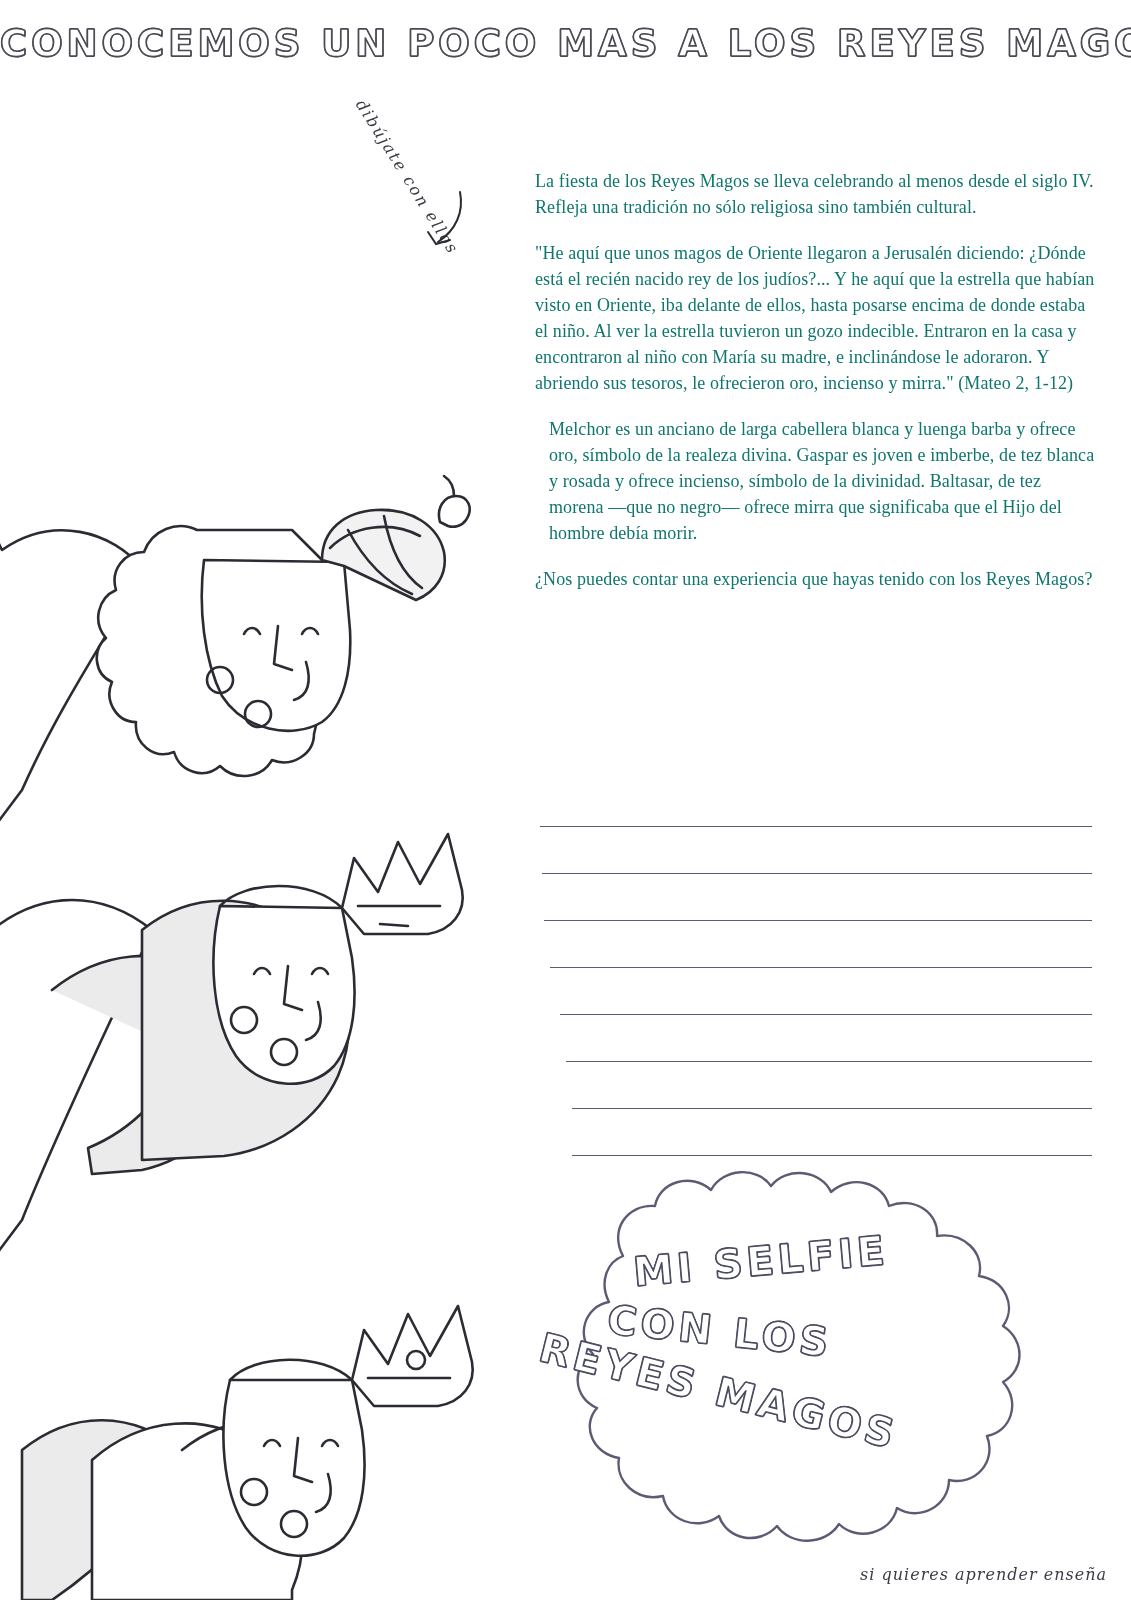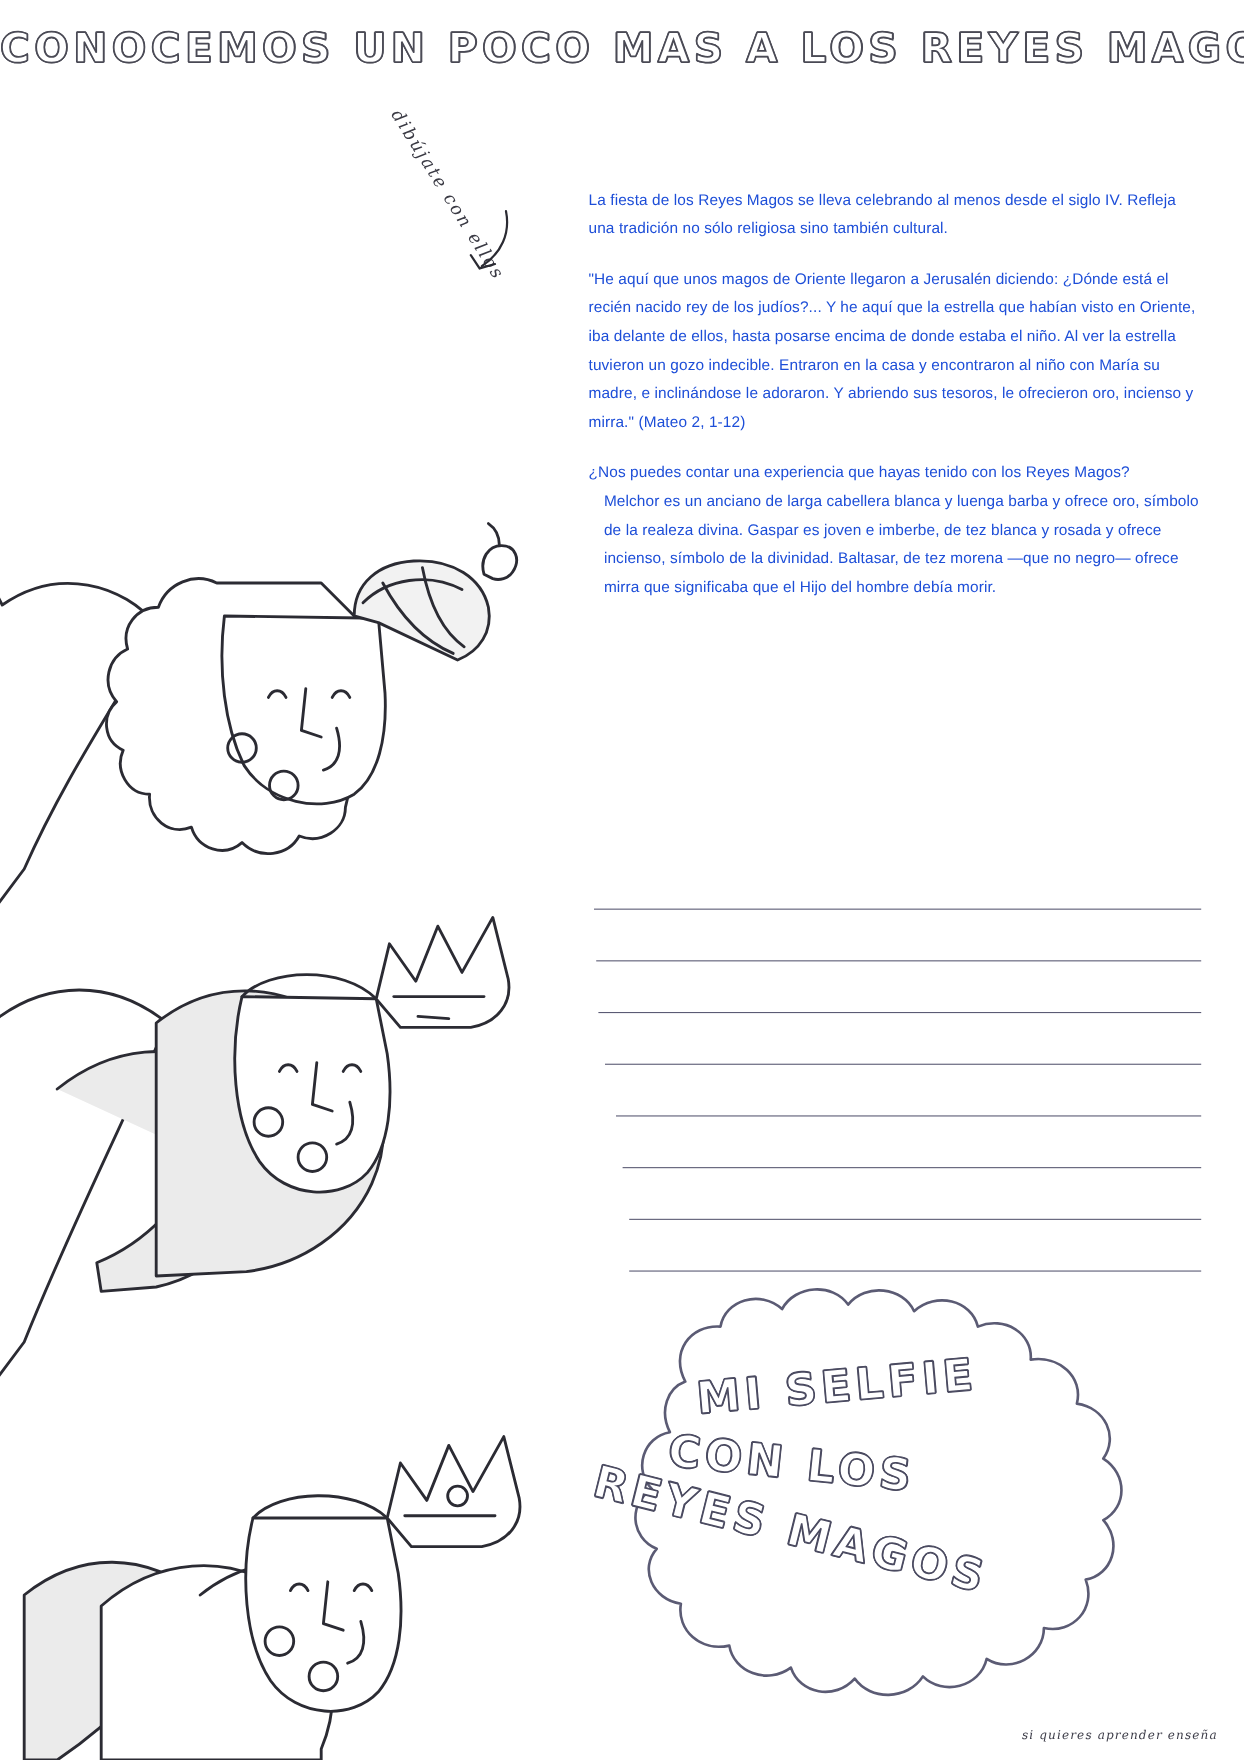--- a/index.html
+++ b/index.html
@@ -55,24 +55,24 @@
   }
 
   
   .textcol {
     position: absolute;
     left: 535px;
     top: 168px;
     width: 560px;
   }
   .para {
-    font-family: Liberation Sans, sans-serif;
-    font-size: 14px;
+    font-family: Liberation Serif, serif;
+    font-size: 18px;
     line-height: 26px;
-    color: #1d4ed8;
+    color: #0f766e;
     margin: 0 0 20px 0;
     letter-spacing: 0.1px;
   }
   .para.indent {
     margin-left: 14px;
   }
   .para.q {
     margin-top: 6px;
     margin-bottom: 0;
   }
@@ -139,21 +139,21 @@
   .cl2 { left: 102px; top: 148px; transform: rotate(6deg); }
   .cl3 { left: 30px;  top: 208px; transform: rotate(14deg); }
 
   
   .signature {
     position: absolute;
     right: 24px;
     bottom: 16px;
     font-family: "DejaVu Serif", serif;
     font-style: italic;
-    font-size: 11px;
+    font-size: 16px;
     letter-spacing: 1px;
     color: #3c3c48;
     white-space: nowrap;
   }
 </style>
 </head>
 <body>
 
 <div id="page">
 
@@ -243,22 +243,22 @@
   <svg style="position:absolute;left:398px;top:188px;width:80px;height:70px" viewBox="0 0 80 70" aria-hidden="true">
     <g fill="none" stroke="#2b2b33" stroke-width="2" stroke-linecap="round">
       <path d="M62 4 C66 24 58 42 40 54"></path>
       <path d="M30 44 L38 56 L52 52"></path>
     </g>
   </svg>
 
   <div class="textcol">
     <p class="para">La fiesta de los Reyes Magos se lleva celebrando al menos desde el siglo IV. Refleja una tradición no sólo religiosa sino también cultural.</p>
     <p class="para">"He aquí que unos magos de Oriente llegaron a Jerusalén diciendo: ¿Dónde está el recién nacido rey de los judíos?... Y he aquí que la estrella que habían visto en Oriente, iba delante de ellos, hasta posarse encima de donde estaba el niño. Al ver la estrella tuvieron un gozo indecible. Entraron en la casa y encontraron al niño con María su madre, e inclinándose le adoraron. Y abriendo sus tesoros, le ofrecieron oro, incienso y mirra." (Mateo 2, 1-12)</p>
+    <p class="para indent">Melchor es un anciano de larga cabellera blanca y luenga barba y ofrece oro, símbolo de la realeza divina. Gaspar es joven e imberbe, de tez blanca y rosada y ofrece incienso, símbolo de la divinidad. Baltasar, de tez morena —que no negro— ofrece mirra que significaba que el Hijo del hombre debía morir.</p>
     <p class="para q">¿Nos puedes contar una experiencia que hayas tenido con los Reyes Magos?</p>
-    <p class="para indent">Melchor es un anciano de larga cabellera blanca y luenga barba y ofrece oro, símbolo de la realeza divina. Gaspar es joven e imberbe, de tez blanca y rosada y ofrece incienso, símbolo de la divinidad. Baltasar, de tez morena —que no negro— ofrece mirra que significaba que el Hijo del hombre debía morir.</p>
   </div>
 
   <div class="lines">
     <div class="wline i1"></div>
     <div class="wline i2"></div>
     <div class="wline i3"></div>
     <div class="wline i4"></div>
     <div class="wline i5"></div>
     <div class="wline i6"></div>
     <div class="wline i7"></div>

